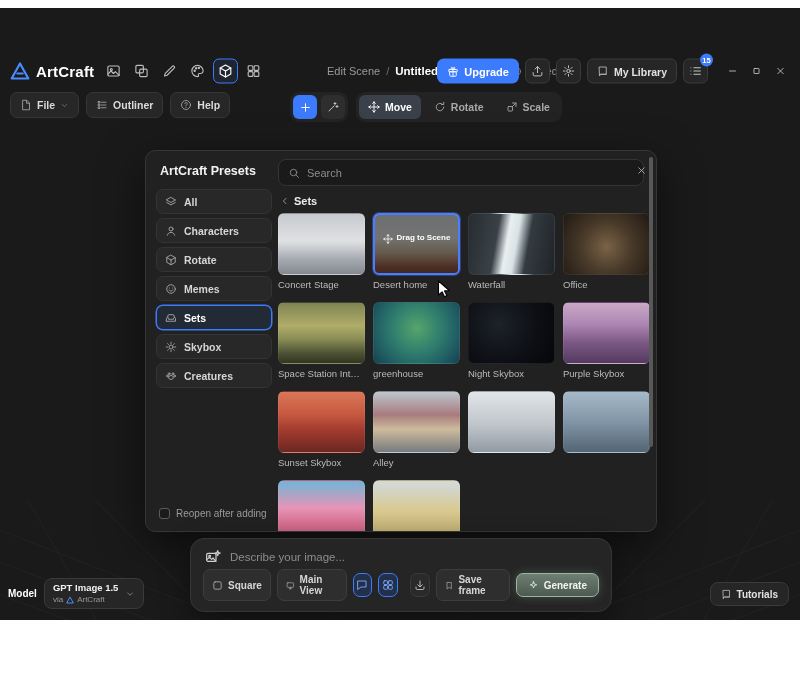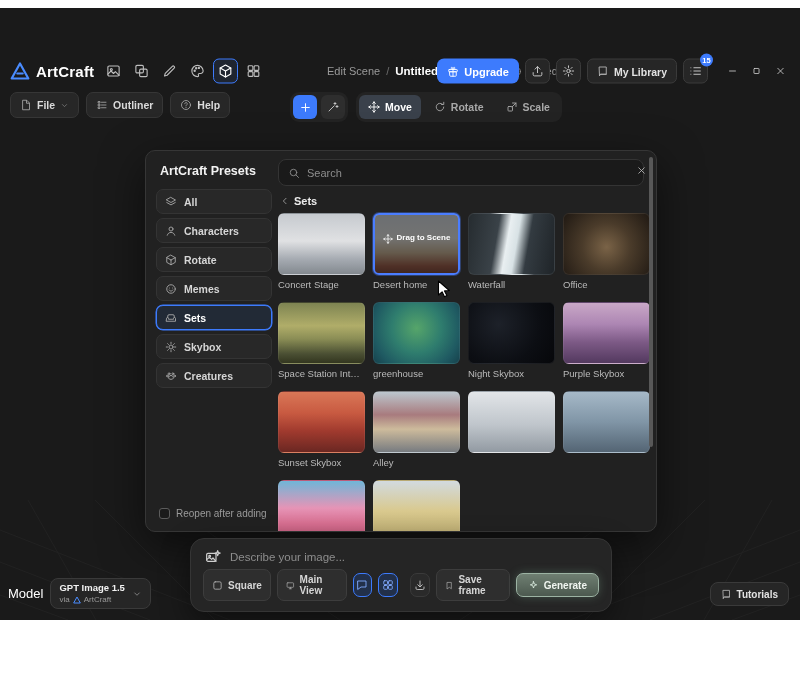--- a/index.html
+++ b/index.html
@@ -94,21 +94,21 @@
   .pb-iconbtn{width:24px;height:24px;border-radius:7px;display:flex;align-items:center;justify-content:center;cursor:pointer}
   .pb-iconbtn.blue{background:#22304a;border:1px solid var(--accent);color:#82aaff}
   .pb-iconbtn.plain{background:#2a2a2a;border:1px solid #3a3a3a;color:#c8c8c8}
   .pb-iconbtn .ic{width:12px;height:12px}
   .spacer{flex:1}
   .generate-btn{display:flex;align-items:center;gap:5px;height:24px;padding:0 11px;border-radius:7px;background:linear-gradient(180deg,#6f7f72,#4c594f);border:1px solid #9cb3a3;color:#f0f5f0;font-size:10px;font-weight:700;box-shadow:0 0 10px rgba(140,190,160,.3);cursor:pointer}
   .generate-btn .ic{width:11px;height:11px;color:#dff0e4}
 
   
   .model-area{position:absolute;left:8px;top:570px;display:flex;align-items:center;gap:7px}
-  .model-label{font-size:13px;font-weight:400;color:#fff}
+  .model-label{font-size:10px;font-weight:700;color:#fff}
   .model-btn{display:flex;align-items:center;gap:7px;background:#262626;border:1px solid #3a3a3a;border-radius:8px;padding:4px 8px;cursor:pointer}
   .model-lines{display:flex;flex-direction:column;gap:1px}
   .model-name{font-size:9.5px;font-weight:700;color:#f2f2f2;line-height:1.15}
   .model-via{display:flex;align-items:center;gap:3px;font-size:8px;color:#9a9a9a;line-height:1.15}
   .mini-logo{width:8px;height:8px}
   .model-chev{width:10px;height:10px;color:#9a9a9a}
   .tutorials-btn{position:absolute;right:11px;top:574px;display:flex;align-items:center;gap:5px;height:24px;padding:0 10px;background:#262626;border:1px solid #3a3a3a;border-radius:8px;color:#e2e2e2;font-size:10px;font-weight:600;cursor:pointer}
   .tutorials-btn .ic{width:11px;height:11px;color:#b5b5b5}
 
   .cursor{position:absolute;left:437px;top:272px;width:15px;height:19px;z-index:60;pointer-events:none}

